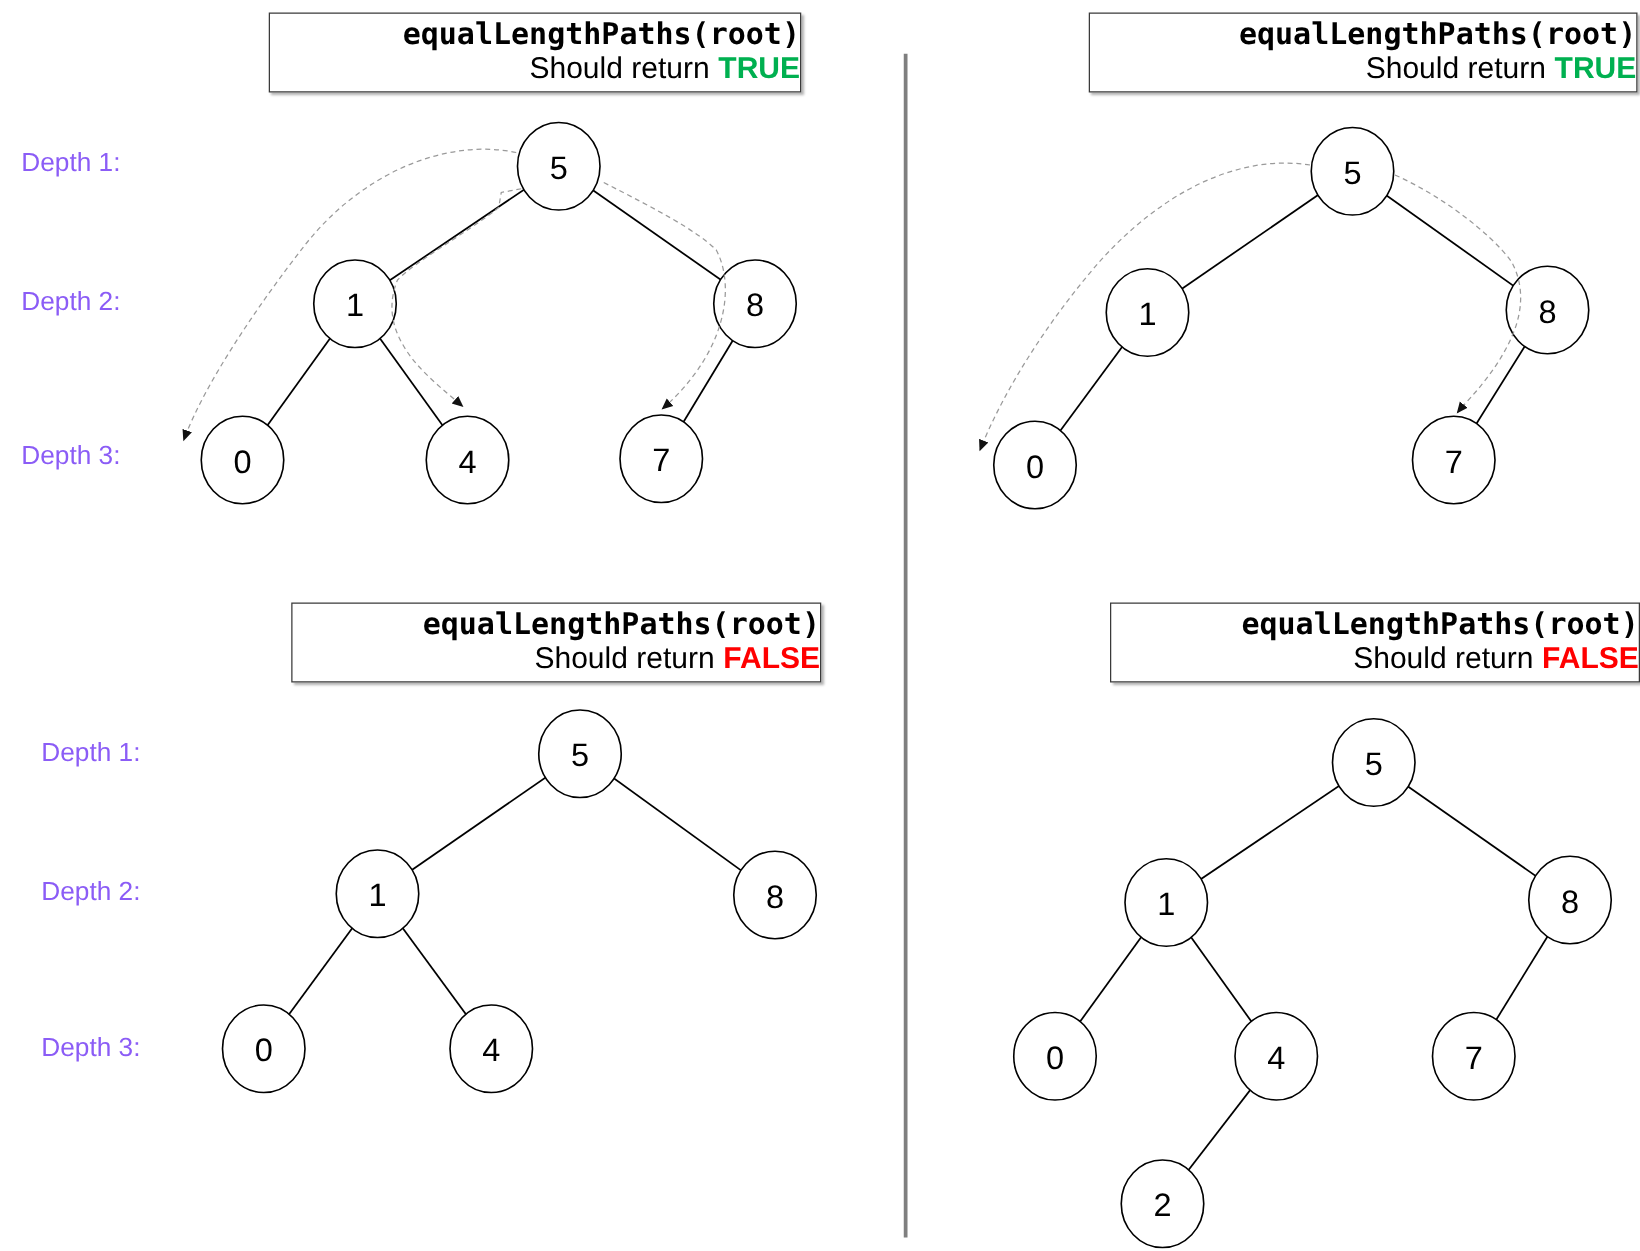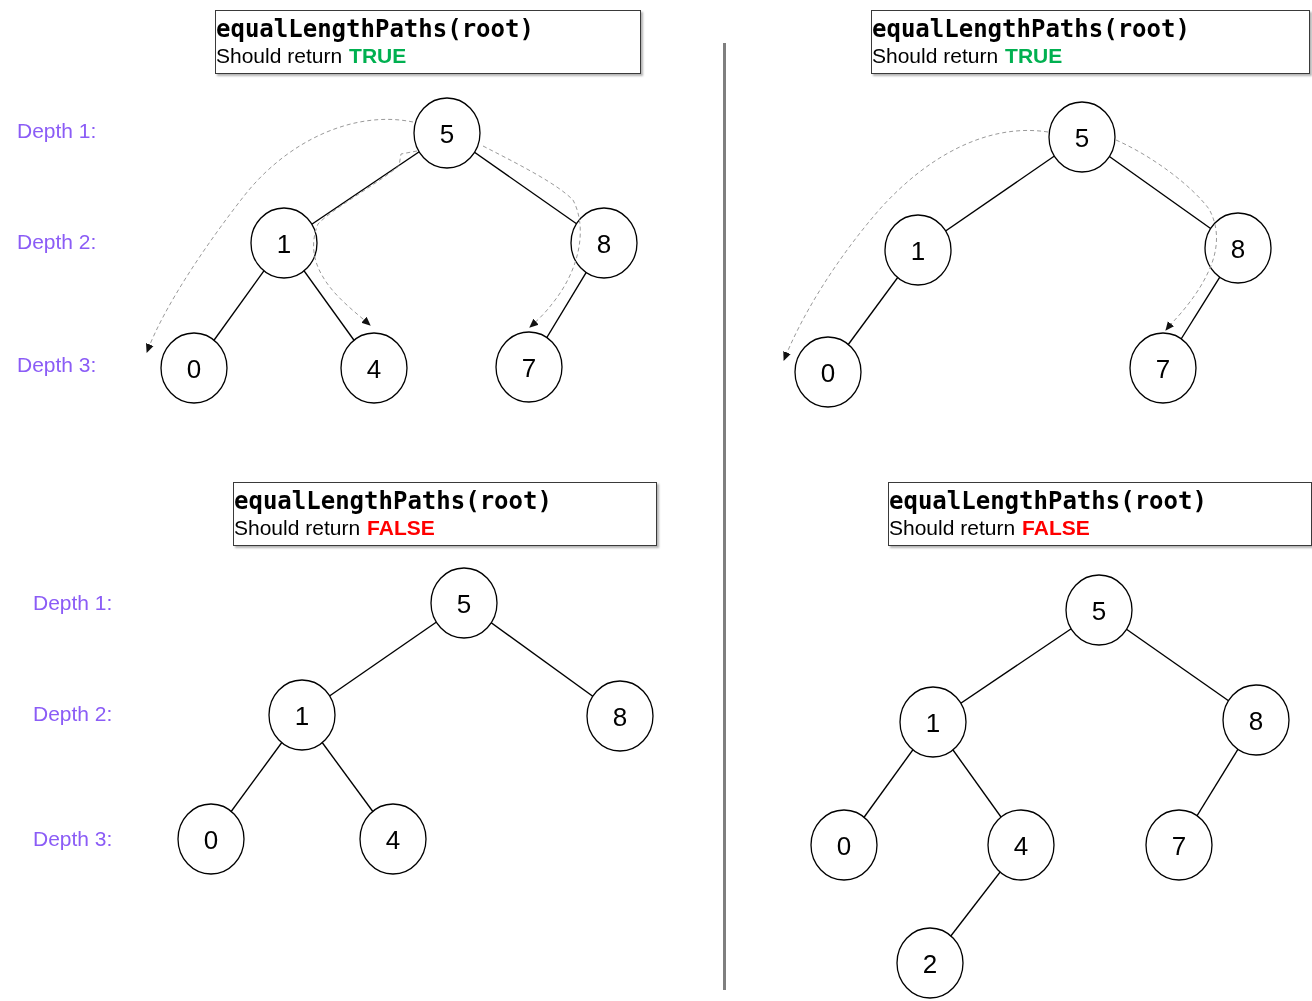--- a/index.html
+++ b/index.html
@@ -3,28 +3,28 @@
 <meta charset="utf-8">
 <style>
   html,body{margin:0;padding:0;background:#fff;}
   .canvas{position:relative;width:1312px;height:1001px;background:#ffffff;overflow:hidden;
           font-family:"Liberation Sans",sans-serif;}
   #tree-svg{position:absolute;left:0;top:0;width:1312px;height:1001px;}
   .divider{position:absolute;left:723px;top:43px;width:3px;height:947px;background:#7f7f7f;}
 
   .title-box{position:absolute;background:#ffffff;border:1.5px solid #3a3a3a;
              box-shadow:2px 2px 2px rgba(0,0,0,0.3);
-             display:flex;flex-direction:column;justify-content:center;align-items:flex-start;}
+             display:flex;flex-direction:column;justify-content:center;align-items:flex-end;}
   .box-tl{left:215px;top:10px;width:424px;height:62px;}
   .box-tr{left:871px;top:10px;width:437px;height:62px;}
   .box-bl{left:233px;top:482px;width:422px;height:62px;}
   .box-br{left:888px;top:482px;width:422px;height:62px;}
   .code-line{font-family:"DejaVu Sans Mono",monospace;font-size:24px;font-weight:bold;
              color:#000;line-height:1.15;white-space:nowrap;}
-  .result-line{font-size:21px;color:#000;line-height:1.2;white-space:nowrap;}
+  .result-line{font-size:24px;color:#000;line-height:1.2;white-space:nowrap;}
   .result-value{font-weight:bold;margin-left:7px;}
 
   .depth-label{position:absolute;font-size:21px;color:#8b5cf6;white-space:nowrap;}
   .dl-tl1{left:17px;top:119px;} .dl-tl2{left:17px;top:230px;} .dl-tl3{left:17px;top:353px;}
   .dl-bl1{left:33px;top:591px;} .dl-bl2{left:33px;top:702px;} .dl-bl3{left:33px;top:827px;}
 </style>
 </head>
 <body>
 
 <div class="canvas">

